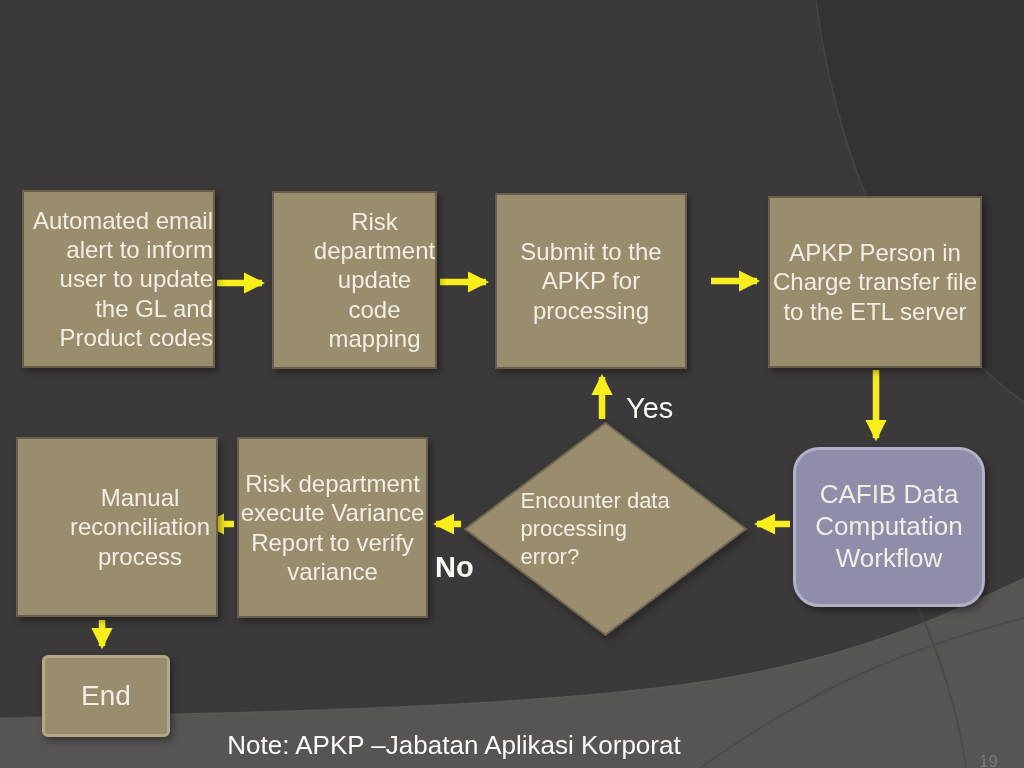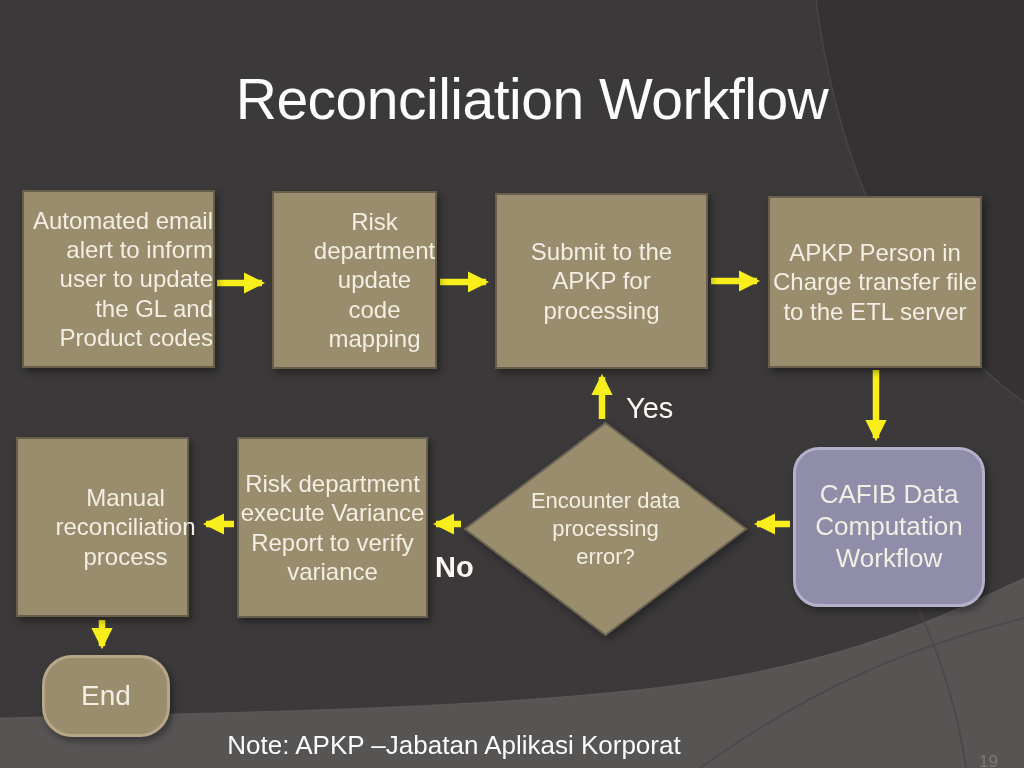--- a/index.html
+++ b/index.html
@@ -42,31 +42,31 @@
   .subprocess{
     background:var(--cafib-fill,#8f8daa);
     border:3px solid var(--cafib-border,#b3b1c9);
     border-radius:26px;
     font-size:26px;
     box-shadow:3px 4px 7px rgba(0,0,0,.38);
   }
   .terminator{
     background:var(--node-fill,#9a8d6e);
     border:3px solid var(--end-border,#b5a787);
-    border-radius:30px;
+    border-radius:6px;
     font-size:28px;
     box-shadow:3px 4px 7px rgba(0,0,0,.38);
   }
   .decision-wrap{position:absolute;}
   .decision-svg{position:absolute;left:0;top:0;width:100%;height:100%;
     filter:drop-shadow(3px 4px 4px rgba(0,0,0,.35));}
   .diamond{fill:var(--node-fill,#9a8d6e);stroke:#6e6654;stroke-width:2;}
   .decision-label{
     position:absolute;left:50%;top:50%;transform:translate(-50%,-50%);
-    width:170px;text-align:center;
+    width:170px;text-align:left;
     color:var(--text,#f2eee3);font-size:22px;line-height:1.27;
   }
 
   .arrow{stroke:var(--arrow,#f8ee1b);stroke-width:6.5;}
   .arrowhead{fill:var(--arrow,#f8ee1b);}
 
   .branch-label{
     position:absolute;color:#fbf9f2;font-size:29px;
   }
   .note{
@@ -102,50 +102,49 @@
     <line class="arrow" x1="440" y1="282" x2="486" y2="282" marker-end="url(#ah)"></line>
     <line class="arrow" x1="711" y1="281" x2="757" y2="281" marker-end="url(#ah)"></line>
     <line class="arrow" x1="876" y1="370" x2="876" y2="438" marker-end="url(#ah)"></line>
     <line class="arrow" x1="790" y1="524" x2="757" y2="524" marker-end="url(#ah)"></line>
     <line class="arrow" x1="602" y1="419" x2="602" y2="377" marker-end="url(#ah)"></line>
     <line class="arrow" x1="461" y1="524" x2="436" y2="524" marker-end="url(#ah)"></line>
     <line class="arrow" x1="234" y1="524" x2="206" y2="524" marker-end="url(#ah)"></line>
     <line class="arrow" x1="102" y1="620" x2="102" y2="646" marker-end="url(#ah)"></line>
   </svg>
 
-  <div class="title">Reconciliation Workflow</div>
 
   <div class="node process" style="left:22px;top:190px;width:193px;height:178px;text-align:right;">
     <span>Automated email alert to inform user to update the GL and Product codes</span>
   </div>
   <div class="node process" style="left:272px;top:191px;width:165px;height:178px;padding-left:40px;">
     <span>Risk department update code mapping</span>
   </div>
-  <div class="node process" style="left:495px;top:193px;width:213px;height:176px;">
+  <div class="node process" style="left:495px;top:193px;width:192px;height:176px;">
     <span>Submit to the APKP for processing</span>
   </div>
   <div class="node process" style="left:768px;top:196px;width:214px;height:172px;">
     <span>APKP Person in Charge transfer file to the ETL server</span>
   </div>
 
   <div class="node subprocess" style="left:793px;top:447px;width:192px;height:160px;">
     <span>CAFIB Data Computation Workflow</span>
   </div>
 
   <div class="decision-wrap" style="left:463px;top:421px;width:285px;height:216px;">
     <svg class="decision-svg" viewBox="0 0 285 216">
       <polygon class="diamond" points="142.5,2 283,108 142.5,214 2,108"></polygon>
     </svg>
     <span class="decision-label">Encounter data processing error?</span>
   </div>
 
   <div class="node process" style="left:237px;top:437px;width:191px;height:181px;">
     <span>Risk department execute Variance Report to verify variance</span>
   </div>
-  <div class="node process" style="left:16px;top:437px;width:173px;height:180px;padding-left:46px;">
+  <div class="node process" style="left:16px;top:437px;width:202px;height:180px;padding-left:46px;">
     <span>Manual reconciliation process</span>
   </div>
 
   <div class="node terminator" style="left:42px;top:655px;width:128px;height:82px;">
     <span>End</span>
   </div>
 
   <span class="branch-label" style="left:626px;top:392px;">Yes</span>
   <span class="branch-label" style="left:435px;top:551px;font-weight:bold;">No</span>
 

